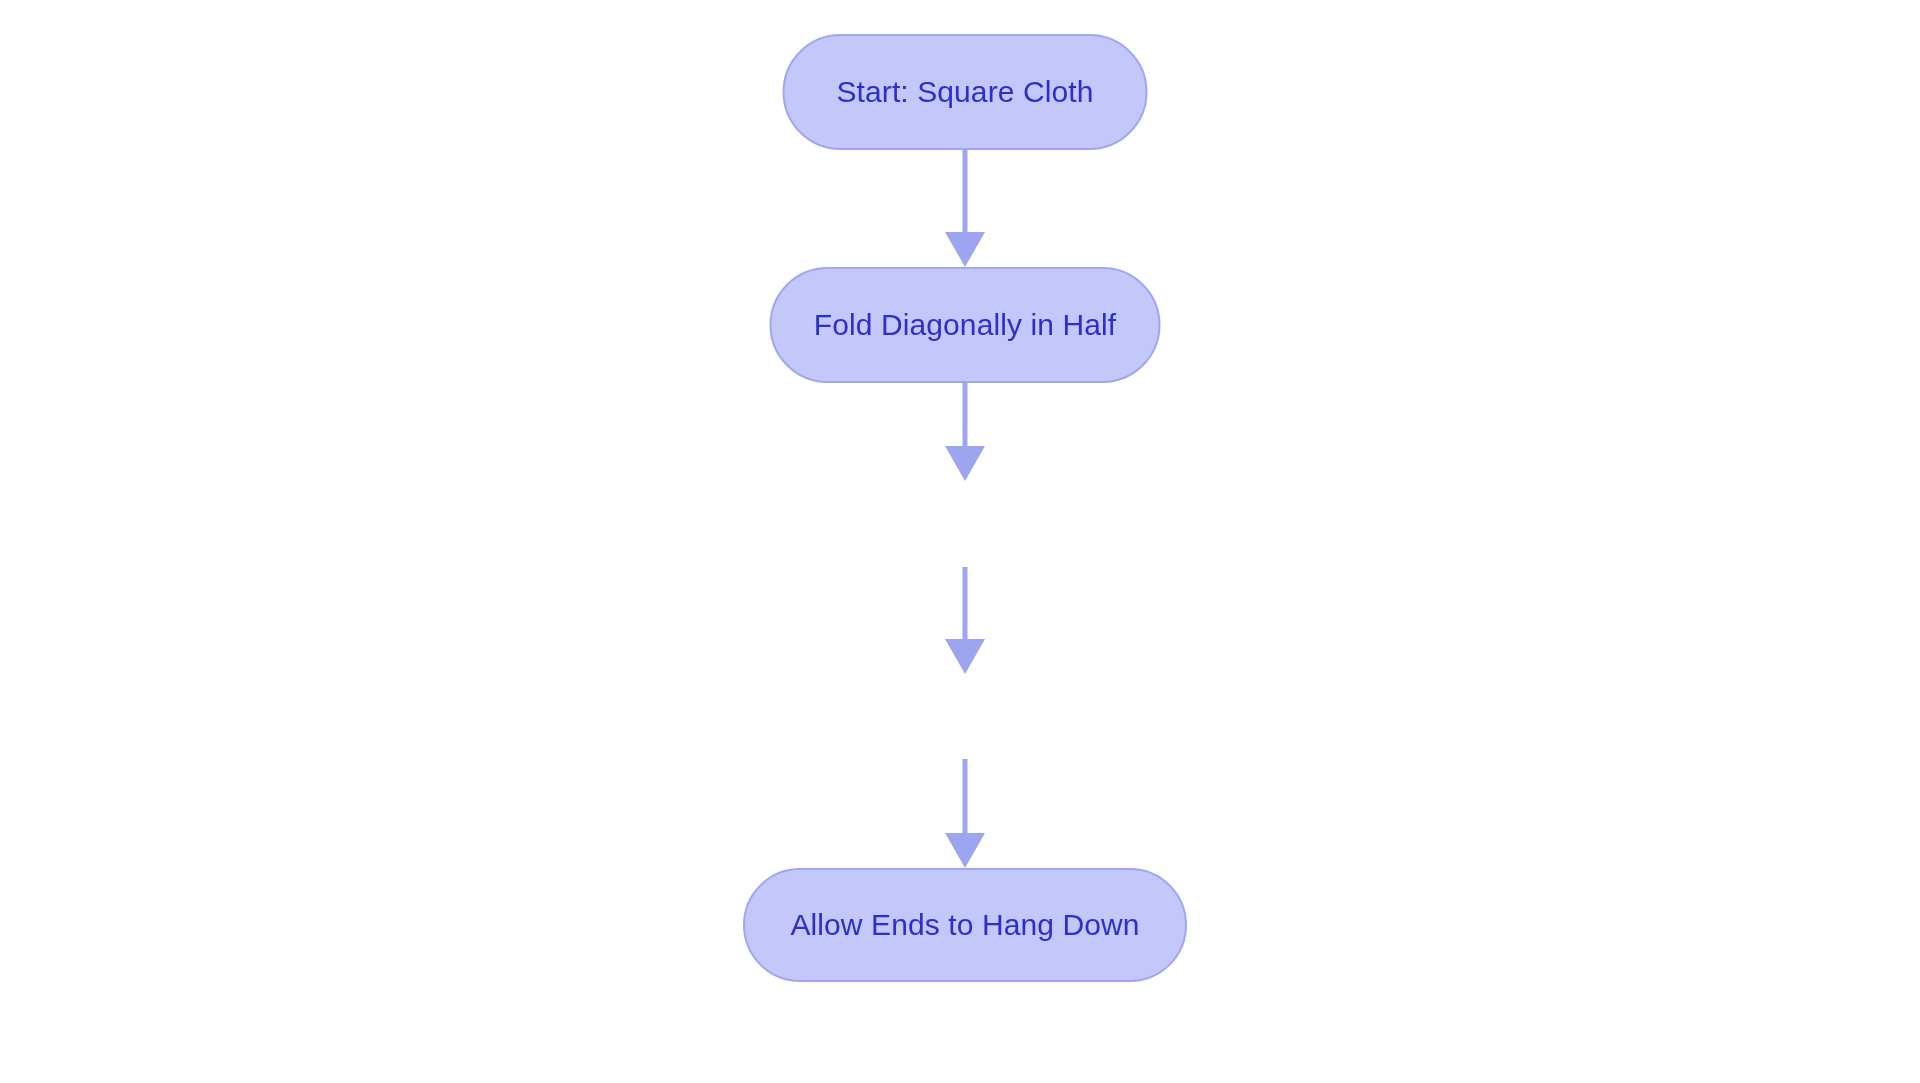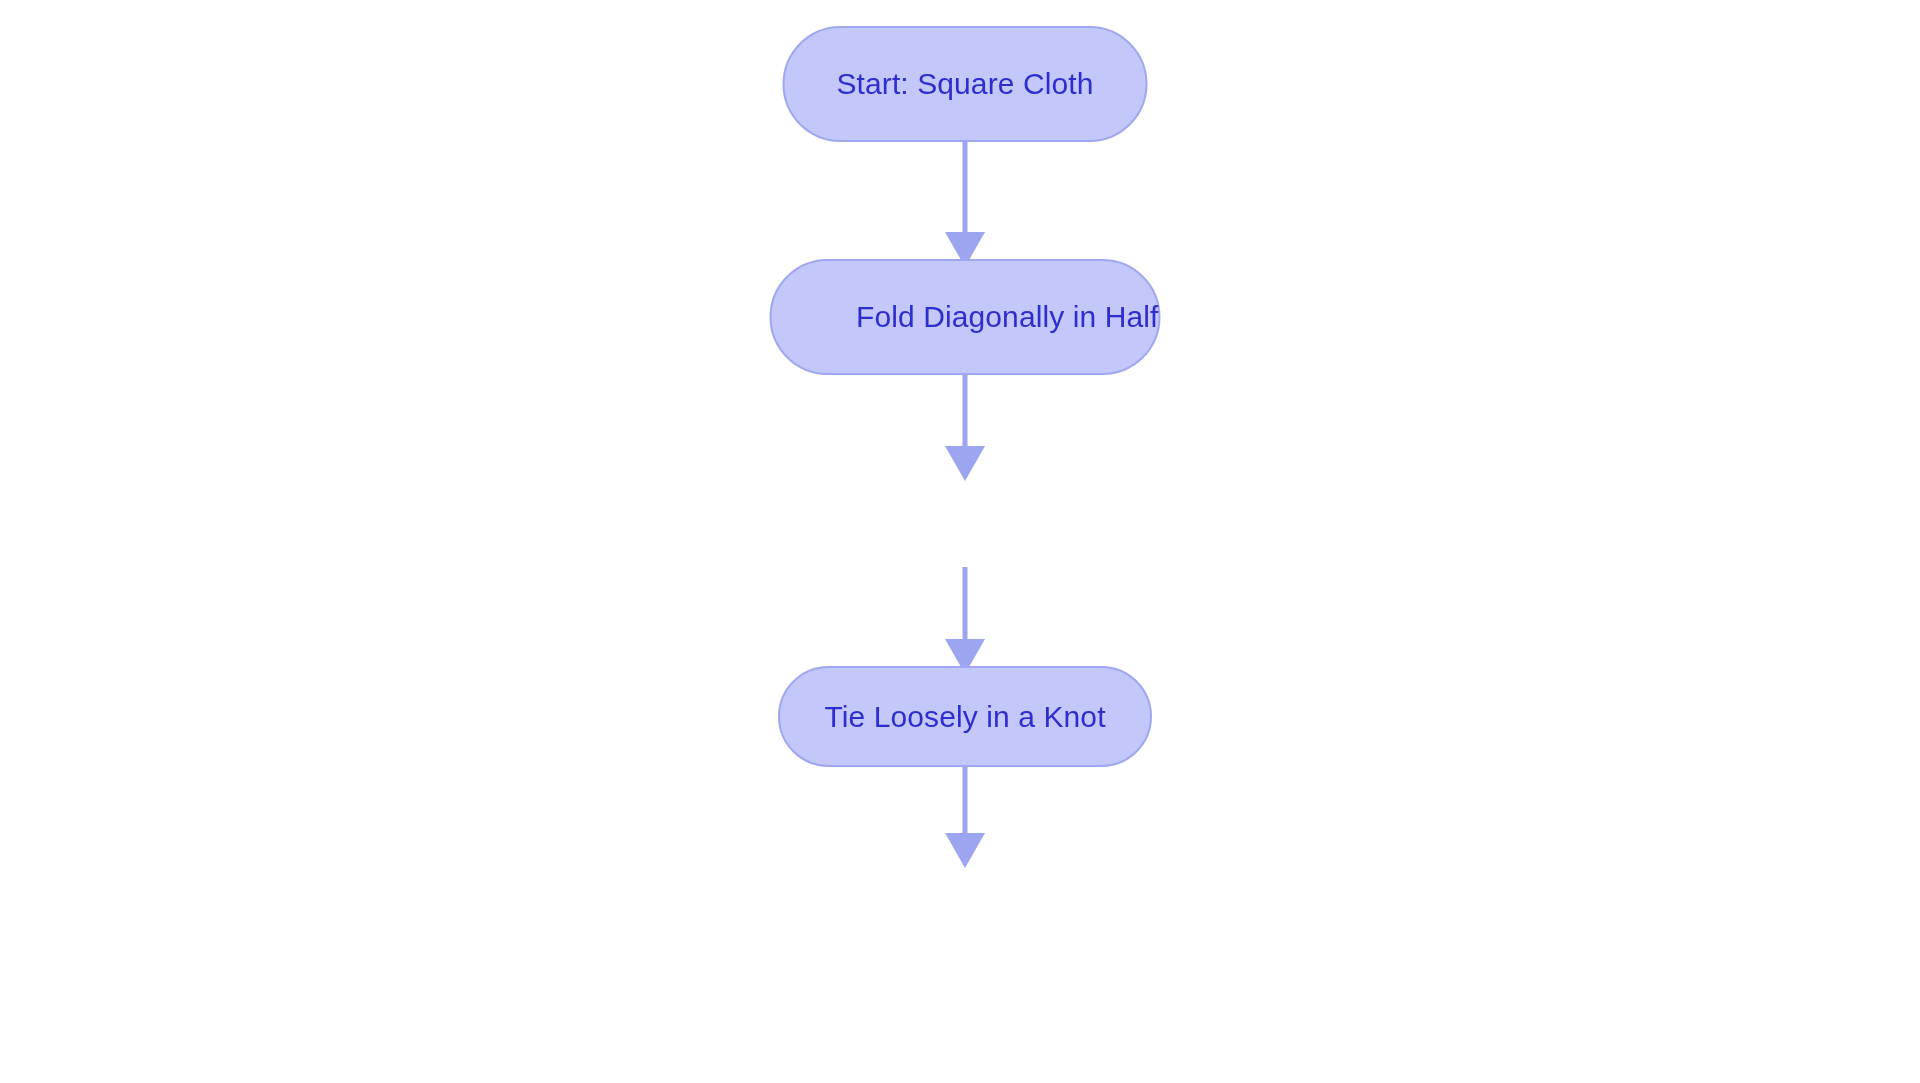--- a/index.html
+++ b/index.html
@@ -29,21 +29,21 @@
     top: 0;
     width: 1920px;
     height: 1083px;
     pointer-events: none;
   }
 
   
   #node-layer {
     position: absolute;
     left: 0;
-    top: 8px;
+    top: 16px;
     width: 1920px;
     height: 887px;
   }
 
   .flow-node {
     position: absolute;
     box-sizing: border-box;
     display: flex;
     align-items: center;
     justify-content: center;
@@ -84,24 +84,24 @@
 
     <line x1="965" y1="759" x2="965" y2="844" stroke="#9da5f0" stroke-width="5" marker-end="url(#arrow-head)"></line>
   </svg>
 
   <div id="node-layer">
 
     <div class="flow-node" id="node-n1" style="left:965px; top:18px; width:365px; height:116px;">
       <span class="flow-node-label">Start: Square Cloth</span>
     </div>
 
-    <div class="flow-node" id="node-n2" style="left:965px; top:251px; width:391px; height:116px;justify-content:flex-end;">
+    <div class="flow-node" id="node-n2" style="left:965px; top:251px; width:391px; height:116px;">
       <span class="flow-node-label">Fold Diagonally in Half</span>
     </div>
 
 
-    <div class="flow-node" id="node-n4" style="left:965px; top:658px; width:374px; height:101px;">
-      <span class="flow-node-label">Tie Loosely in a Knot</span>
+
+    <div class="flow-node" id="node-n5" style="left:965px; top:852px; width:444px; height:114px;">
+      <span class="flow-node-label">Allow Ends to Hang Down</span>
     </div>
-
 
   </div>
 </div>
 
 </body></html>

